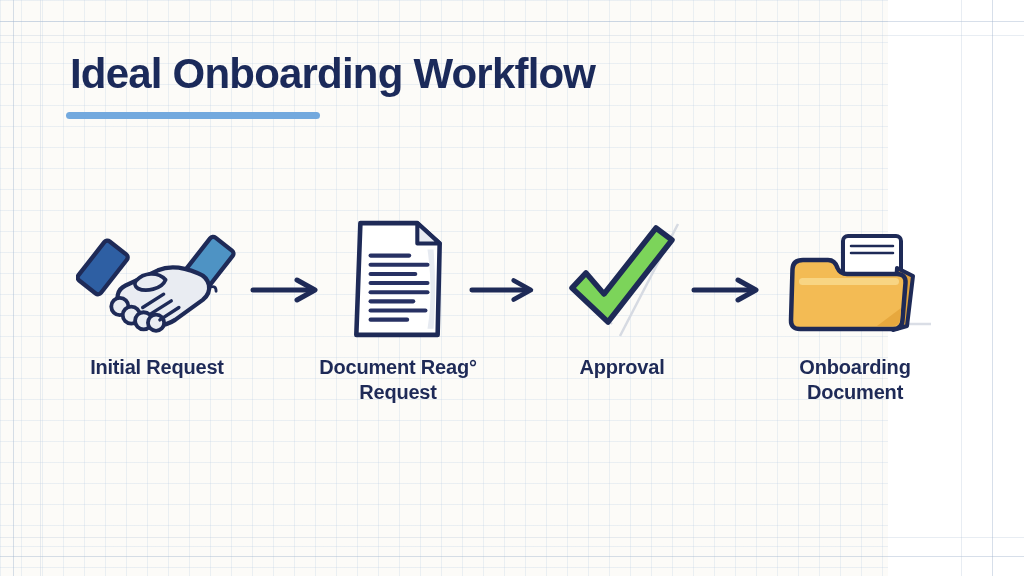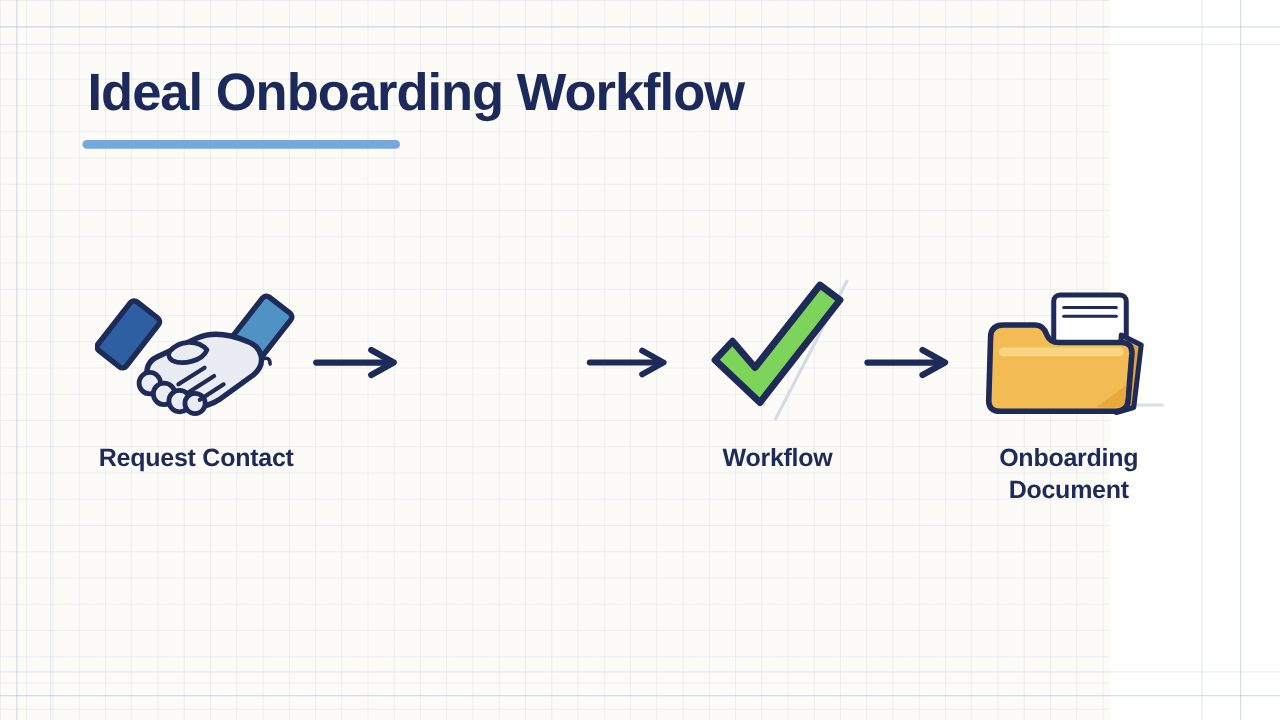--- a/index.html
+++ b/index.html
@@ -77,35 +77,59 @@
           <circle cx="84" cy="94" r="8.5" fill="#e9ecf2" stroke-width="4"></circle>
 
           <path d="M92,64 L70,78" fill="none" stroke-width="3.5"></path>
           <path d="M100,71 L78,85" fill="none" stroke-width="3.5"></path>
           <path d="M108,78 L88,91" fill="none" stroke-width="3.5"></path>
 
           <path d="M140,57 q7,-3 7,4" fill="none" stroke-width="3"></path>
         </g>
       </svg>
     </div>
-    <div class="step-label">Request Contact</div>
+    <div class="step-label">Initial Request</div>
   </div>
 
+  <div class="step" style="left:293px">
+    <div class="icon-box">
+      <svg width="112" height="124" viewBox="0 0 110 122">
+
+        <path d="M18,6 L74,6 L96,26 L94,116 L14,116 Z" fill="#ffffff" stroke="#1e2a57" stroke-width="4.5" stroke-linejoin="round"></path>
+
+        <path d="M84,32 C88,60 88,86 84,110 L90,110 C92,82 92,58 90,32 Z" fill="#e6eaf1"></path>
+
+        <path d="M74,6 L74,26 L96,26 Z" fill="#e7eaf1" stroke="#1e2a57" stroke-width="4" stroke-linejoin="round"></path>
+
+        <g stroke="#273163" stroke-width="4" stroke-linecap="round">
+          <path d="M28,38  L66,38"></path>
+          <path d="M28,47  L84,47"></path>
+          <path d="M28,56  L72,56"></path>
+          <path d="M28,65  L84,65"></path>
+          <path d="M28,74  L84,74"></path>
+          <path d="M28,83  L70,83"></path>
+          <path d="M28,92  L82,92"></path>
+          <path d="M28,101 L64,101"></path>
+        </g>
+      </svg>
+    </div>
+    <div class="step-label" style="max-width:185px">Document Reag° Request</div>
+  </div>
 
   <div class="step" style="left:517px">
     <div class="icon-box">
       <svg width="120" height="122" viewBox="0 0 120 120">
 
         <path d="M58,116 L116,4" stroke="#d6dae2" stroke-width="2.5" fill="none"></path>
         <path d="M50,104 L12,66" stroke="#d6dae2" stroke-width="2" fill="none"></path>
 
         <path d="M10,68 L24,53 L42,74 L94,8 L110,20 L46,102 Z" fill="#7cd45a" stroke="#1e2a57" stroke-width="5.5" stroke-linejoin="round"></path>
       </svg>
     </div>
-    <div class="step-label">Workflow</div>
+    <div class="step-label">Approval</div>
   </div>
 
   <div class="step" style="left:750px">
     <div class="icon-box">
       <svg width="152" height="116" viewBox="0 0 152 114">
 
         <path d="M128,98 L152,98" stroke="#dadee6" stroke-width="2.5" fill="none"></path>
 
         <g stroke="#1e2a57" stroke-linejoin="round" stroke-linecap="round">
           <rect x="64" y="10" width="58" height="40" rx="5" fill="#ffffff" stroke-width="4"></rect>

